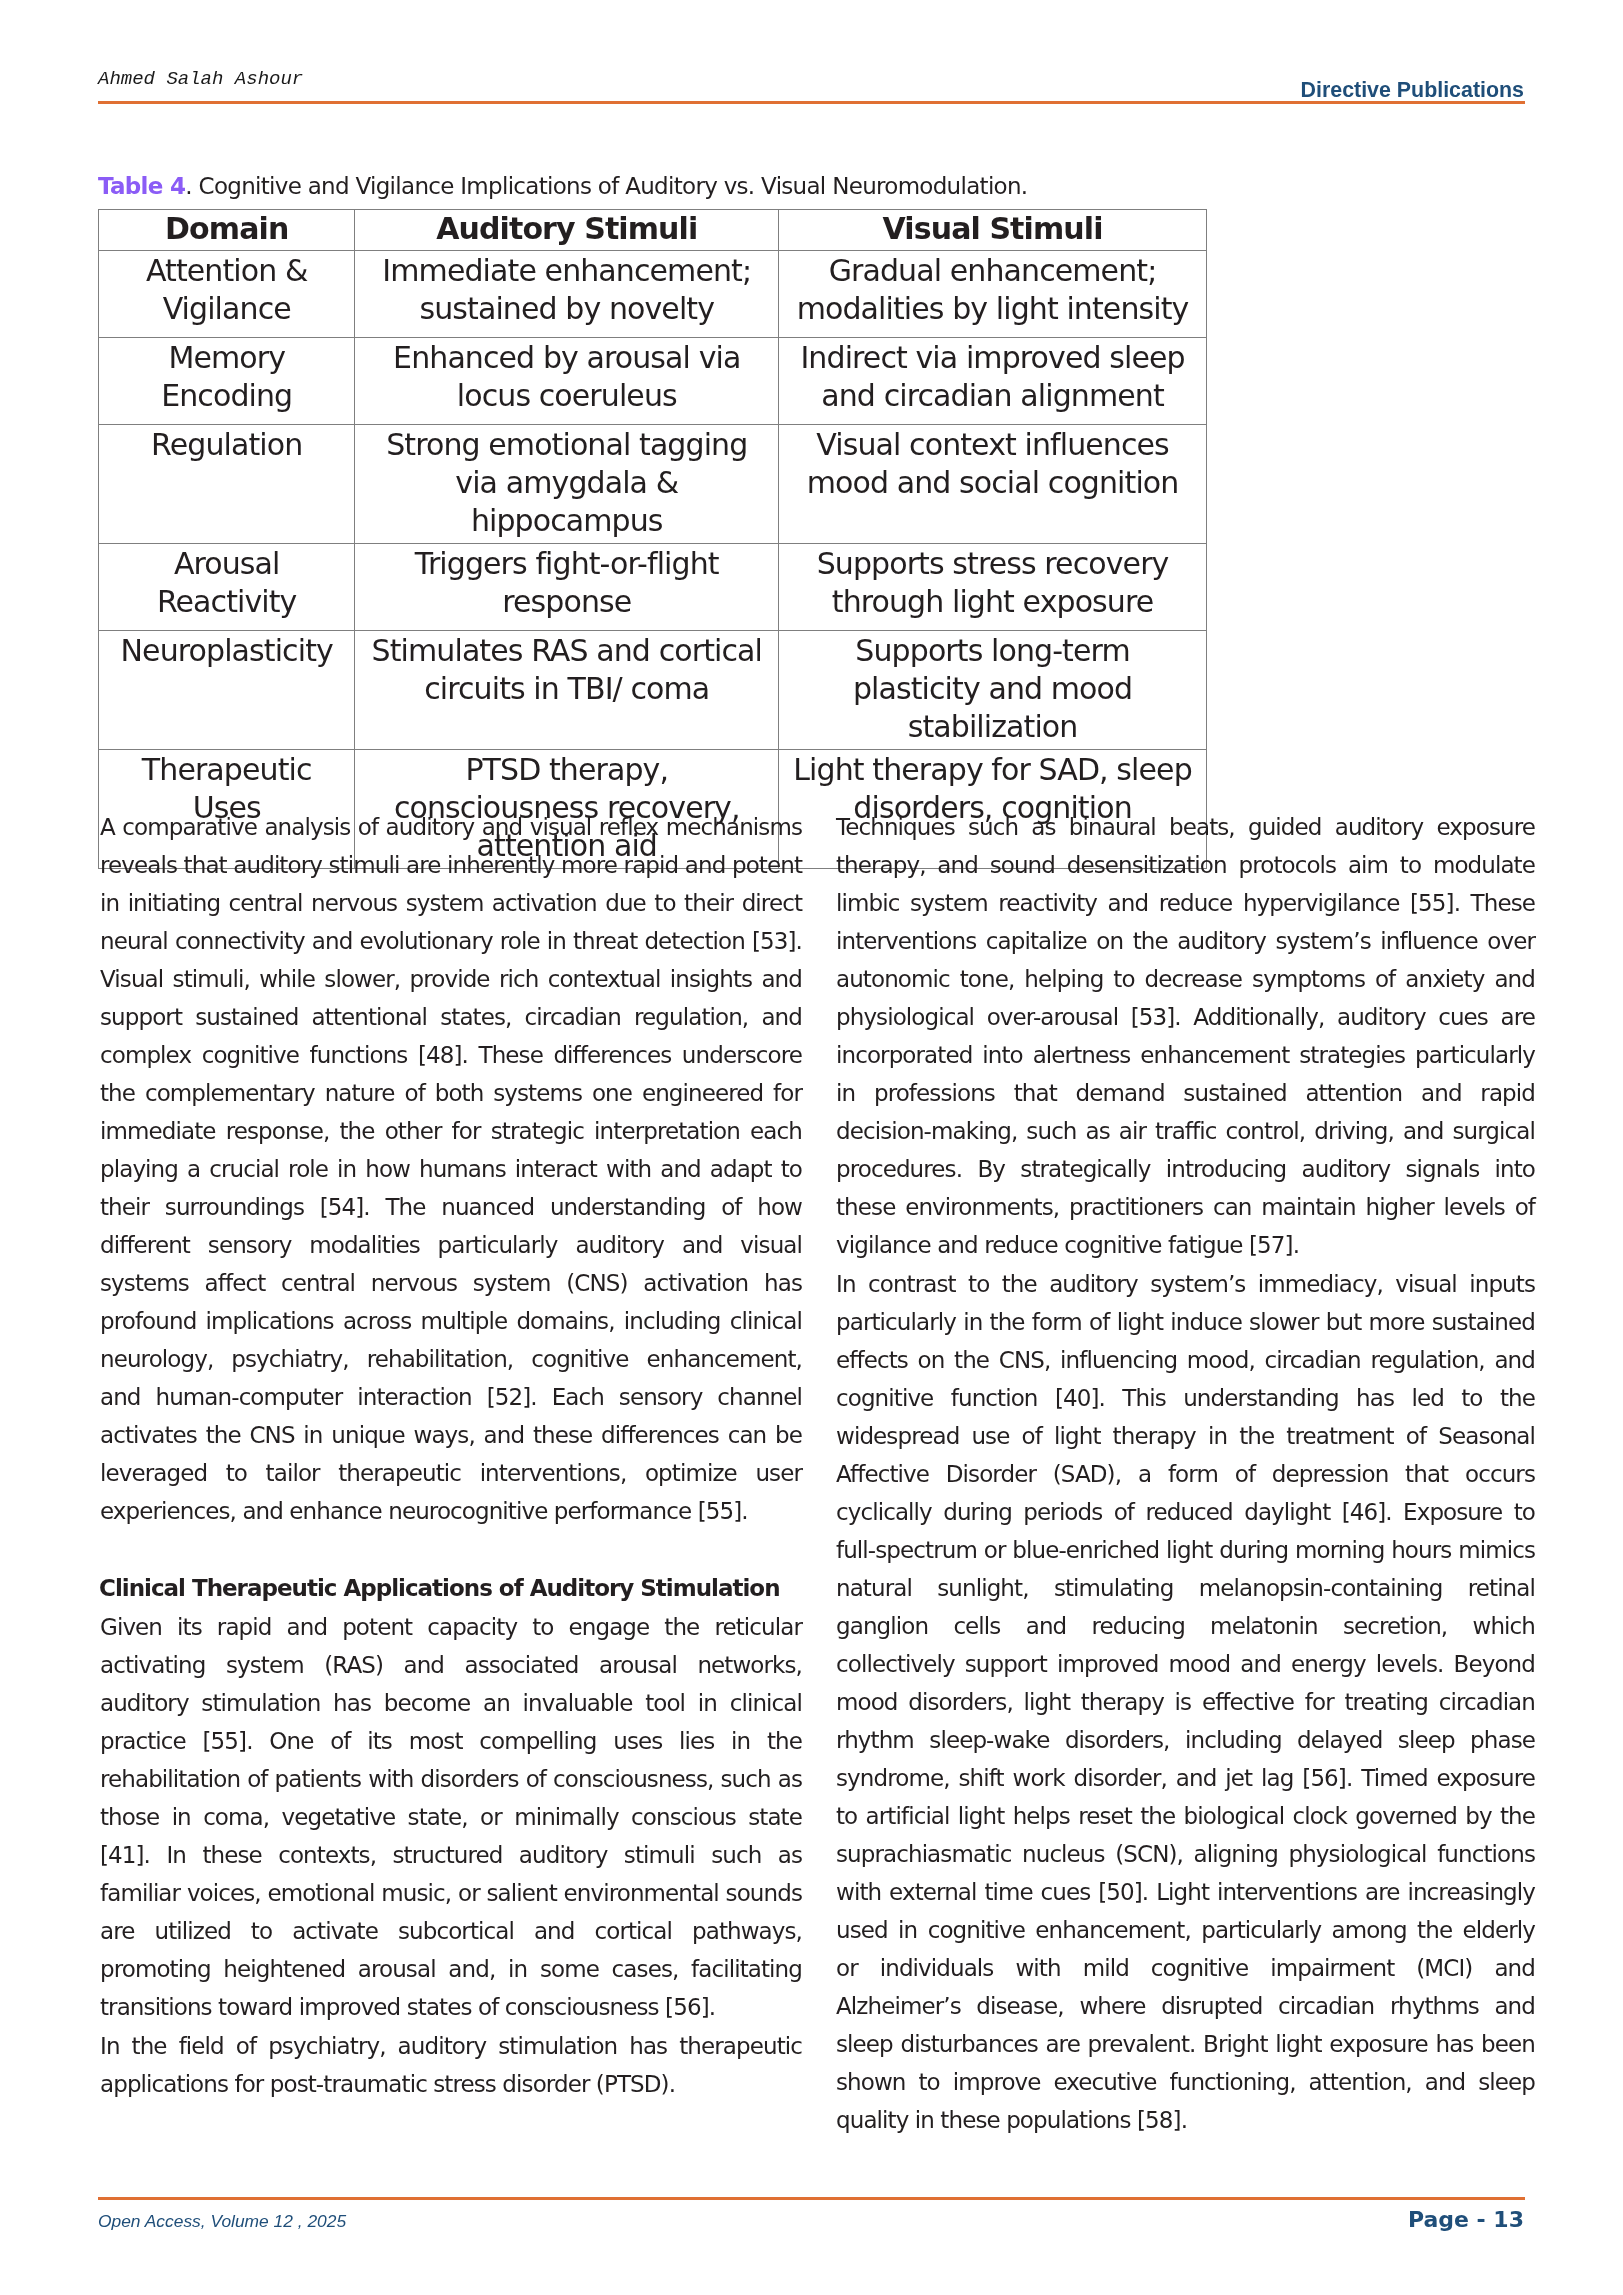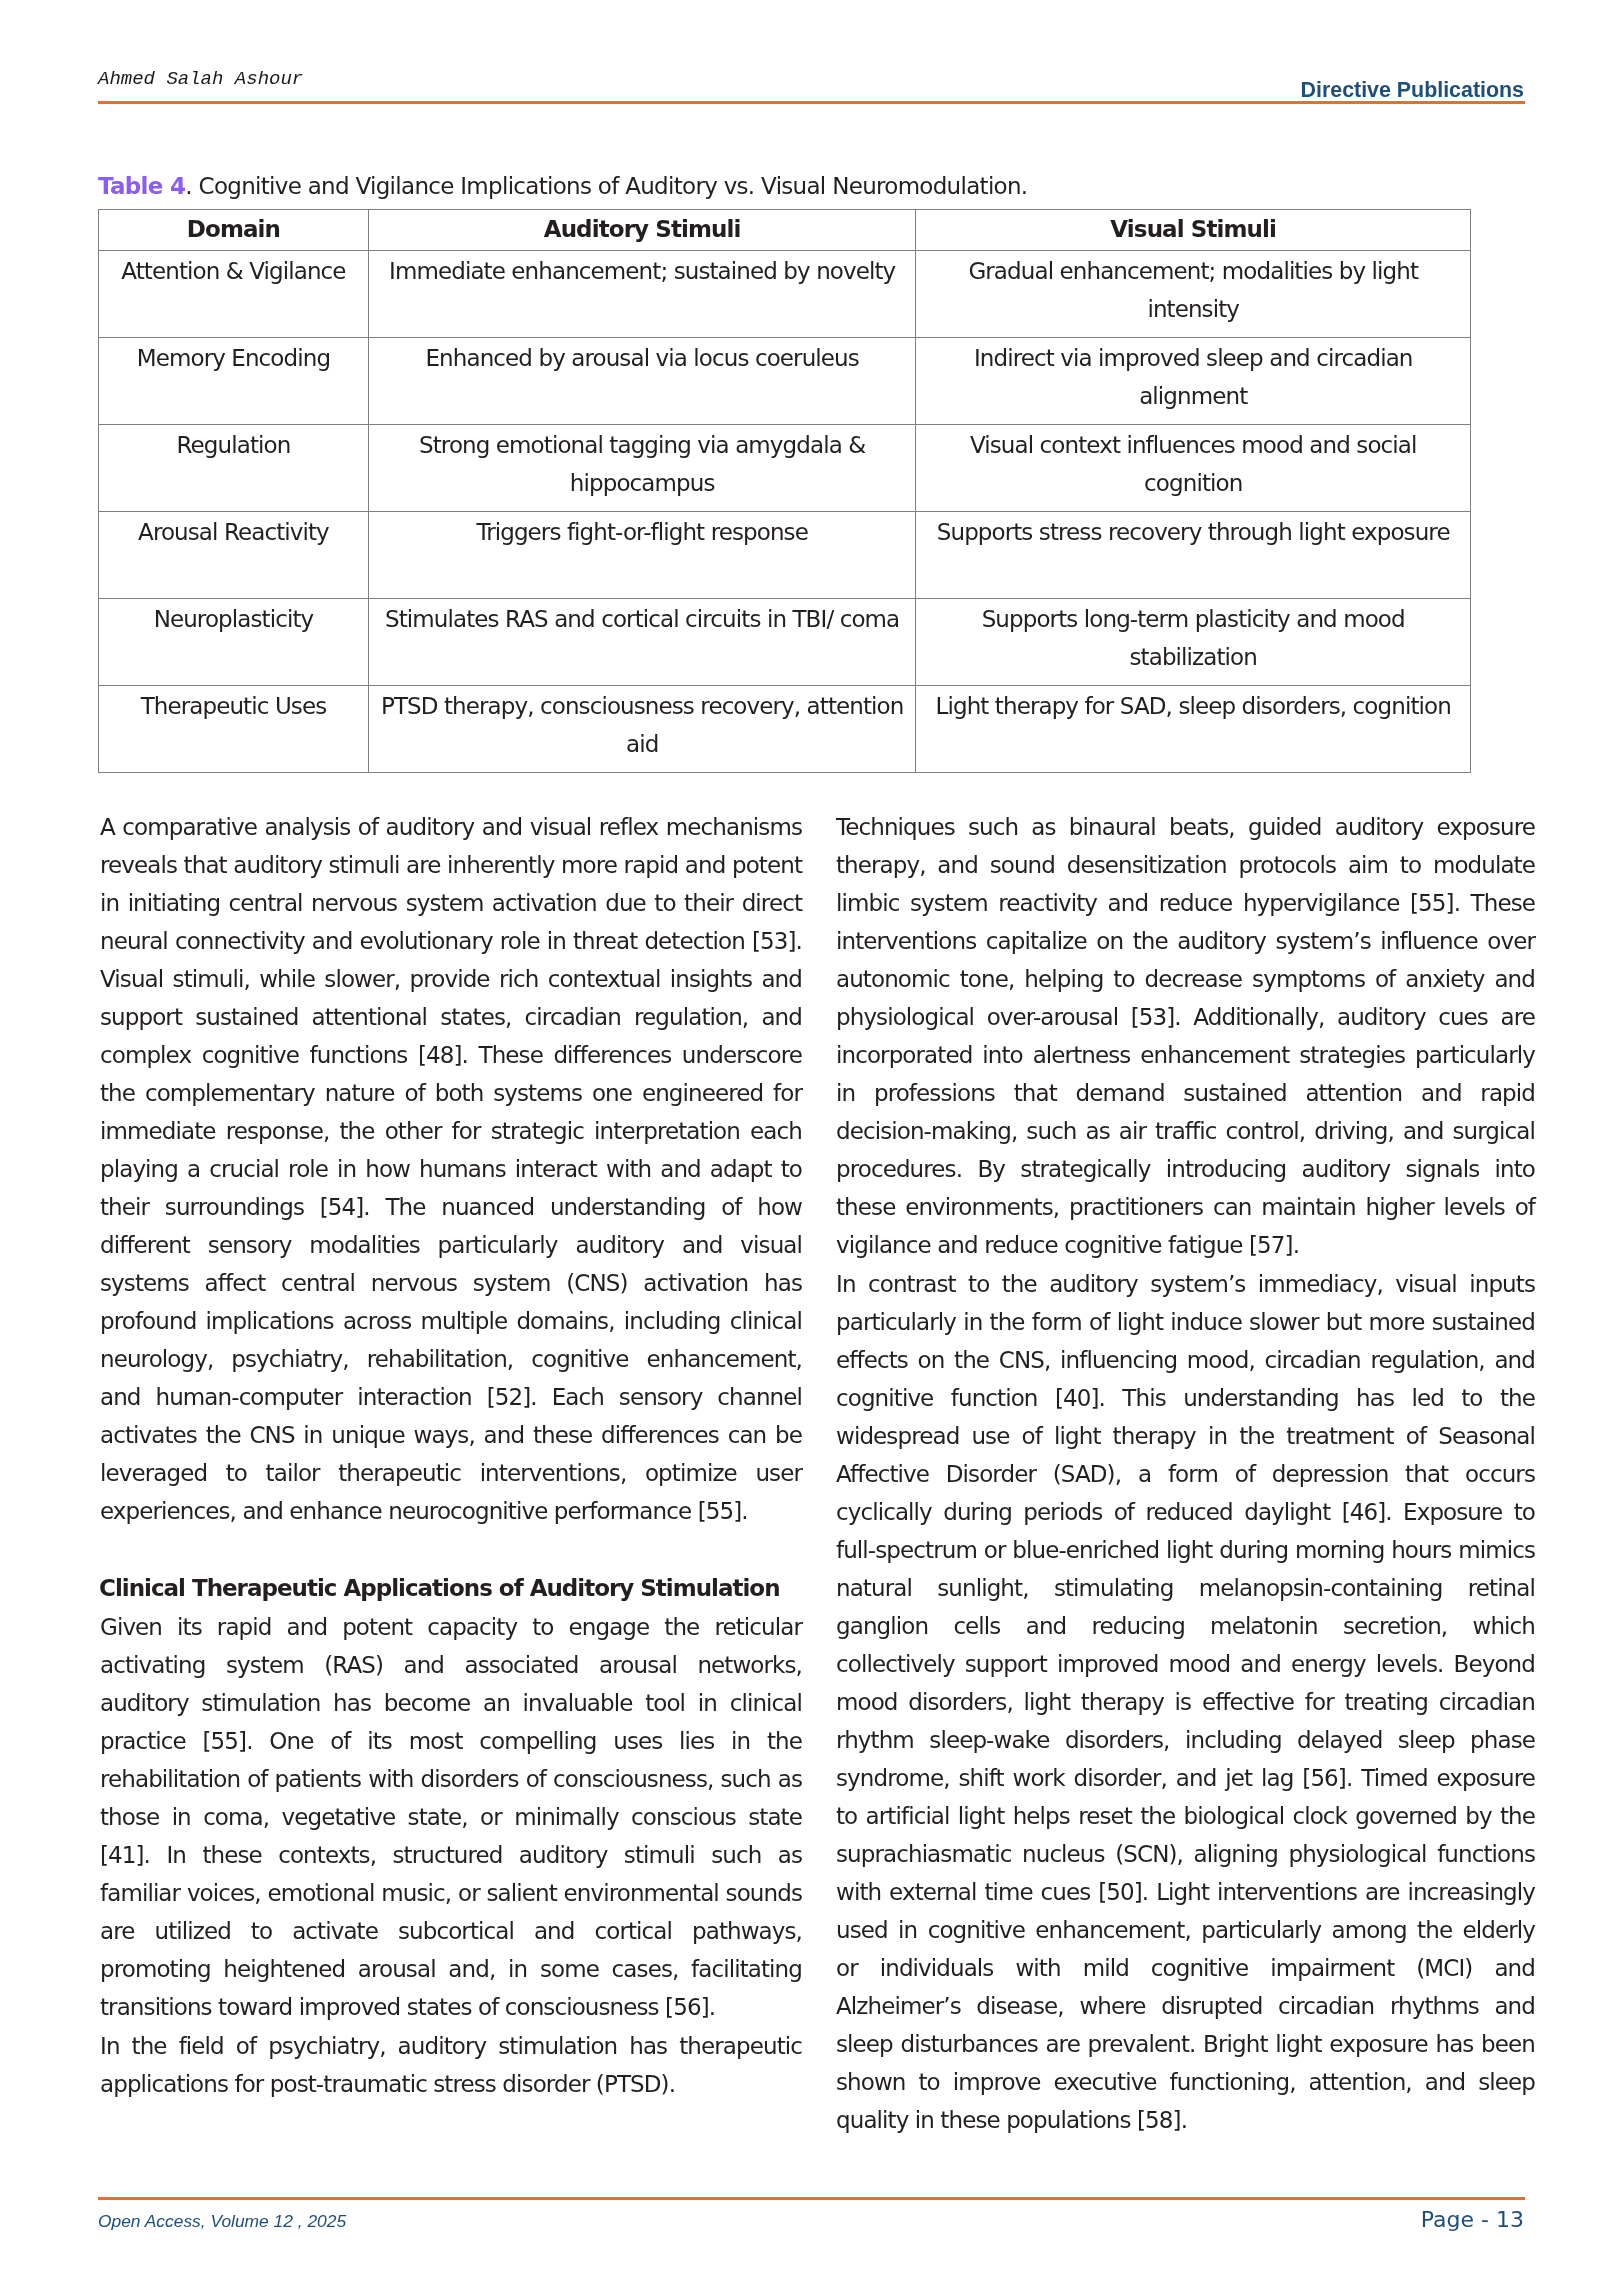--- a/index.html
+++ b/index.html
@@ -6,35 +6,35 @@
   body { width:1623px; height:2295px; position:relative; overflow:hidden; color:#231f20; }
   .abs { position:absolute; }
   .running-author { left:98px; top:68px; font-family:Liberation Mono, monospace; font-style:italic; font-size:19px; color:#1a1a1a; }
   .running-pub { right:99px; top:78px; font-family:"Liberation Sans", sans-serif; font-weight:bold; font-size:21.4px; color:#1f4e79; }
   .rule-top { left:98px; width:1427px; top:101px; height:3.2px; background:#e07033; }
   .rule-bottom { left:98px; width:1427px; top:2197px; height:3.2px; background:#e07033; }
 
   .caption { left:98px; top:173px; font-family:"DejaVu Sans", sans-serif; font-size:23px; letter-spacing:-0.7px; color:#231f20; }
   .caption b { color:#8b5cf6; }
 
-  table.t4 { position:absolute; left:98px; top:209px; width:1373px; border-collapse:collapse; font-family:"DejaVu Sans", sans-serif; font-size:23px; letter-spacing:-0.9px; color:#231f20; }
+  table.t4 { position:absolute; left:98px; top:209px; width:1109px; border-collapse:collapse; font-family:"DejaVu Sans", sans-serif; font-size:30px; letter-spacing:-0.9px; color:#231f20; }
   table.t4 th, table.t4 td { border:1.3px solid #7f7f7f; text-align:center; vertical-align:top; line-height:38px; padding:1.6px 11px 2.4px 11px; }
   table.t4 th { font-weight:bold; height:36px; padding-top:0; padding-bottom:1.6px; }
   table.t4 td { height:82px; }
   col.c1 { width:270px; } col.c2 { width:548px; } col.c3 { width:555px; }
 
   .col { font-family:"DejaVu Sans", sans-serif; font-size:23px; line-height:38px; letter-spacing:-0.9px; text-align:justify; color:#231f20; }
   .col p { margin:1px; }
   .col-left { left:99px; top:807px; width:704px; }
   .col-right { left:835px; top:807px; width:701px; }
   .col h3 { margin:0; font-size:23px; font-weight:bold; line-height:38px; letter-spacing:-1px; }
   .gap { height:38px; }
 
   .foot-left { left:98px; top:2211px; font-family:"Liberation Sans", sans-serif; font-weight:normal; font-style:italic; font-size:17.4px; color:#1f4e79; }
-  .foot-right { right:99px; top:2207px; font-family:"DejaVu Sans", sans-serif; font-size:22px; color:#1f4e79; }
+  .foot-right { right:99px; top:2207px; font-family:"DejaVu Sans", sans-serif; font-size:22px; color:#1f4e79;font-weight:bold; }
 </style>
 </head>
 <body>
 
 <div class="abs running-author">Ahmed Salah Ashour</div>
 <div class="abs running-pub">Directive Publications</div>
 <div class="abs rule-top"></div>
 
 <div class="abs caption"><b>Table 4</b><span>. Cognitive and Vigilance Implications of Auditory vs. Visual Neuromodulation.</span></div>
 

